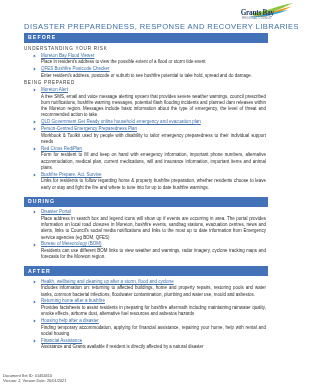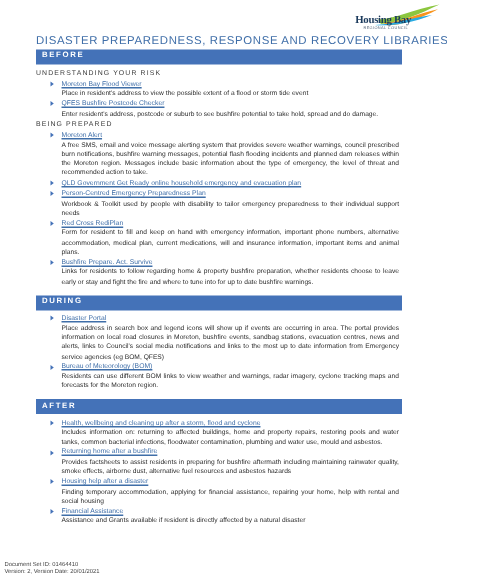--- a/index.html
+++ b/index.html
@@ -165,21 +165,21 @@
 <body>
 
 <div class="page">
 
   <div class="logo-block">
     <svg class="logo-swoosh" viewBox="0 0 44 15">
       <path d="M2 11 C12 11, 26 4, 43 1 C30 7, 18 13, 4 14 Z" fill="#8cc63f"></path>
       <path d="M6 13.4 C16 13, 29 7, 42 4.2 C31 10, 20 14.6, 8 15 Z" fill="#f7941d"></path>
       <path d="M0 14.6 C10 14.6, 24 10, 38 8 C26 12.8, 14 15, 2 15.2 Z" fill="#29abe2"></path>
     </svg>
-    <div class="logo-wordmark">Housing Bay</div>
+    <div class="logo-wordmark">Grants Bay</div>
     <div class="logo-sub">REGIONAL COUNCIL</div>
   </div>
 
   <div class="doc-title">DISASTER PREPAREDNESS, RESPONSE AND RECOVERY LIBRARIES GUIDE</div>
 
   <div class="content" id="content-root">
       <div class="band">BEFORE</div>
       <div class="subhead">UNDERSTANDING YOUR RISK</div>
       <ul class="items">
         <li class="item">

